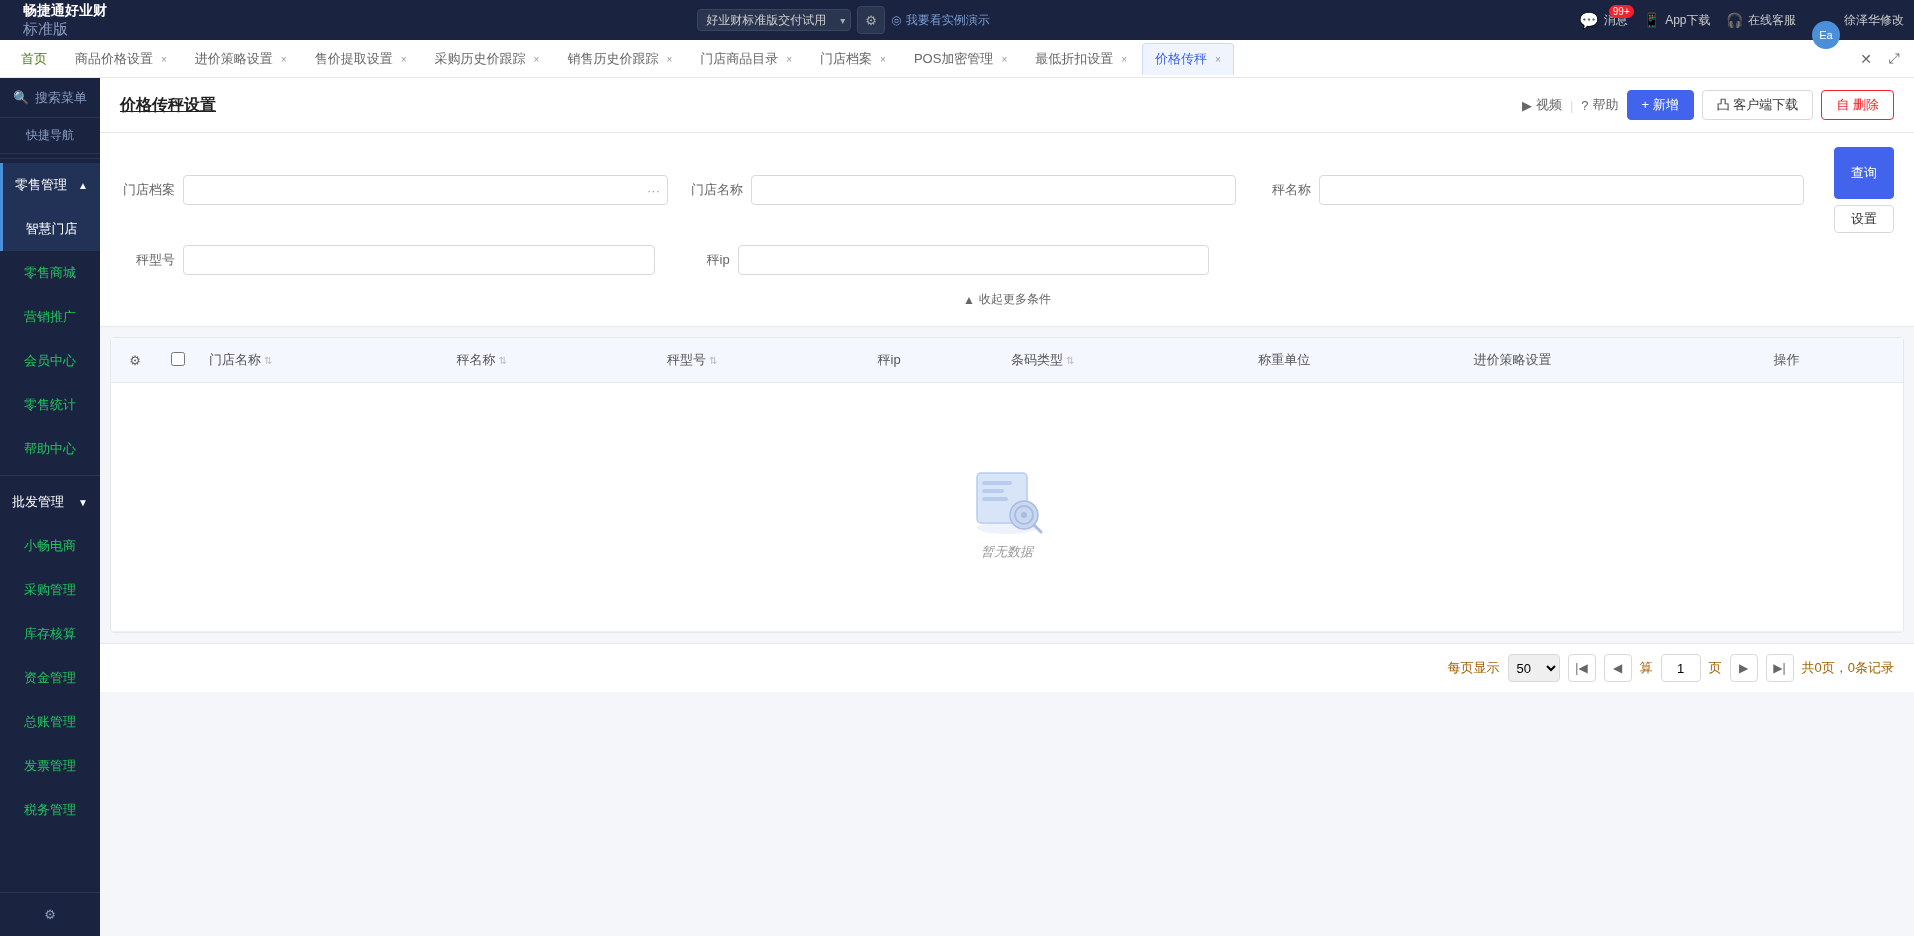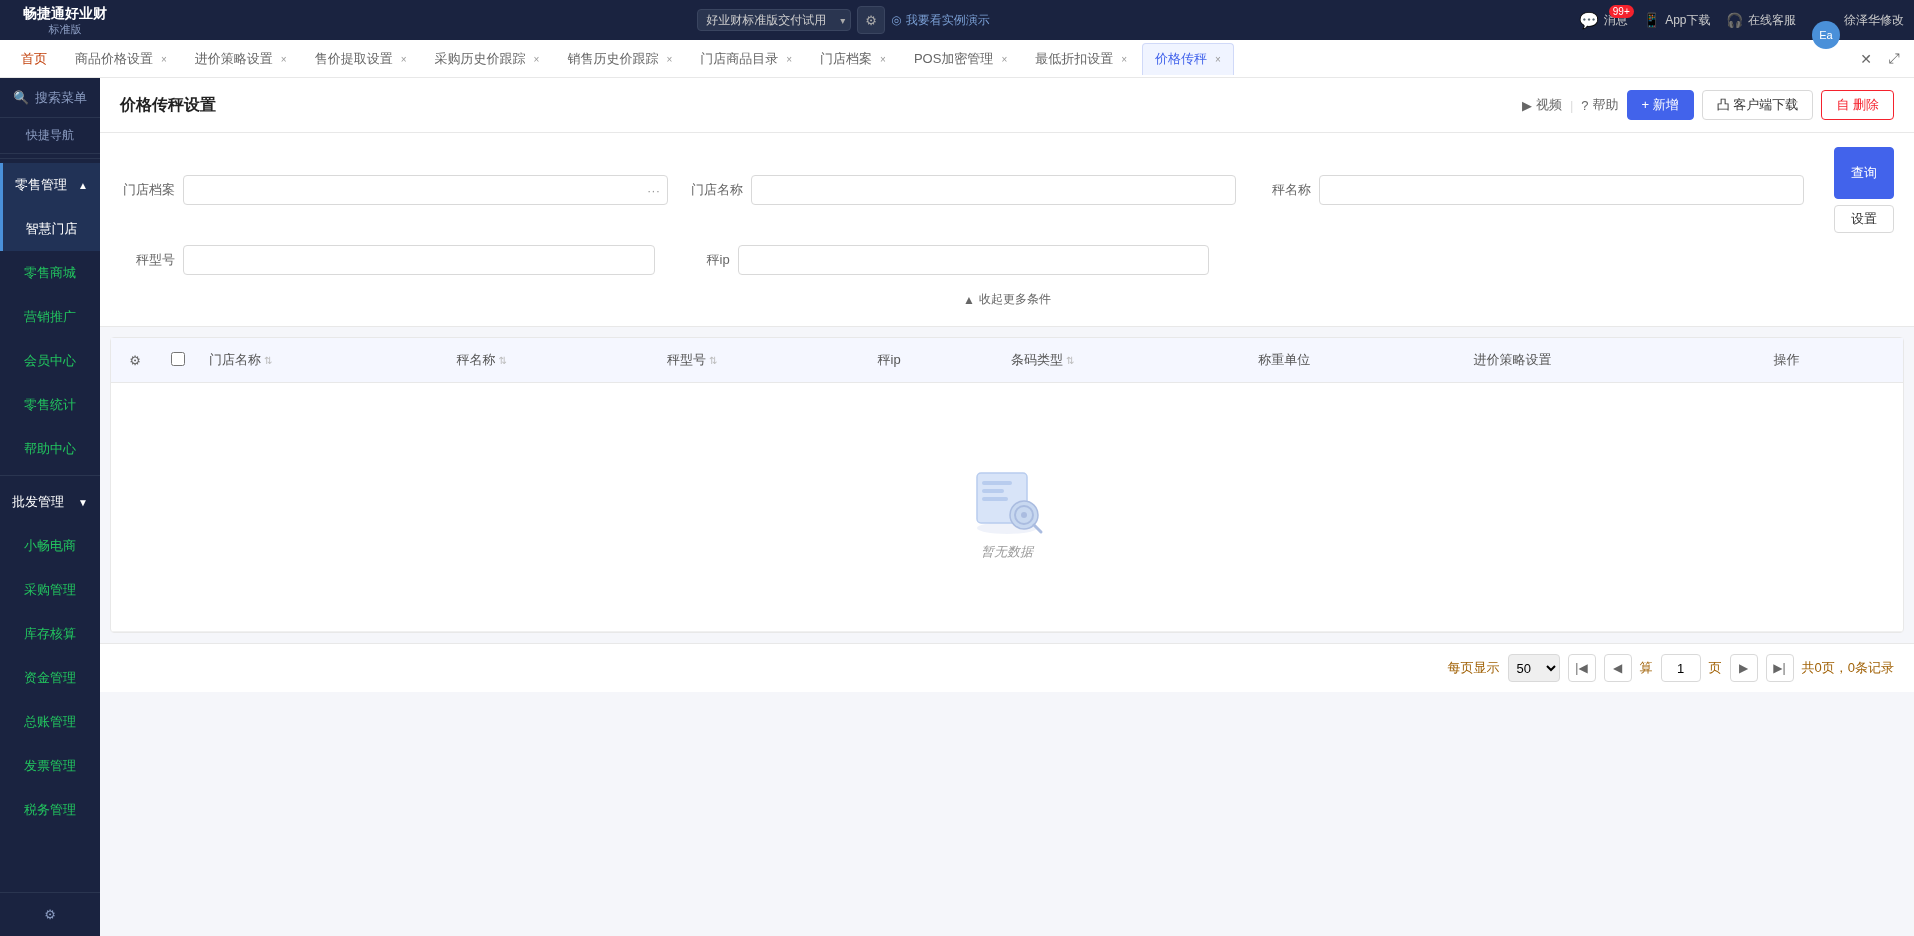--- a/index.html
+++ b/index.html
@@ -20,42 +20,42 @@
     .top-right-item { display: flex; align-items: center; gap: 4px; color: #ccc; font-size: 12px; cursor: pointer; position: relative; }
     .badge { background: #f5222d; color: #fff; font-size: 10px; border-radius: 8px; padding: 1px 4px; position: absolute; top: -6px; right: -6px; }
     .avatar-circle { width: 28px; height: 28px; background: #4a90d9; border-radius: 50%; display: flex; align-items: center; justify-content: center; color: #fff; font-size: 11px; margin-top: 29px; }
     .user-name { color: #ccc; font-size: 12px; }
 
     
     .tab-bar { height: 38px; background: #fff; border-bottom: 1px solid #e8e8e8; display: flex; align-items: center; padding: 0 8px; overflow-x: auto; flex-shrink: 0; gap: 2px; }
     .tab-bar::-webkit-scrollbar { height: 3px; }
     .tab { height: 32px; padding: 0 12px; display: flex; align-items: center; gap: 6px; border-radius: 4px 4px 0 0; cursor: pointer; font-size: 13px; white-space: nowrap; color: #666; border: 1px solid transparent; border-bottom: none; }
     .tab.active { background: #f0f4ff; color: #4263eb; border-color: #d0d9f8; font-weight: 500; }
-    .tab.home { color: #c2410c; }
+    .tab.home { color: #4d7c0f; }
     .tab-close { font-size: 10px; color: #999; margin-left: 2px; cursor: pointer; }
     .tab-bar-actions { margin-left: auto; display: flex; align-items: center; gap: 4px; }
     .tab-action-btn { width: 24px; height: 24px; display: flex; align-items: center; justify-content: center; cursor: pointer; color: #666; font-size: 14px; }
 
     
     .main-layout { display: flex; flex: 1; overflow: hidden; }
 
     
     .sidebar { width: 100px; background: #1a2340; display: flex; flex-direction: column; flex-shrink: 0; }
     .search-menu { height: 40px; display: flex; align-items: center; justify-content: center; color: #8a9bc0; font-size: 13px; cursor: pointer; border-bottom: 1px solid #2a3550; gap: 6px; }
     .quick-nav { height: 36px; display: flex; align-items: center; justify-content: center; color: #8a9bc0; font-size: 12px; cursor: pointer; border-bottom: 1px solid #2a3550; }
     .sidebar-item { height: 44px; display: flex; align-items: center; justify-content: center; color: #22c55e; font-size: 13px; cursor: pointer; position: relative; }
     .sidebar-item.active { color: #fff; background: rgba(74,144,217,0.15); border-left: 3px solid #4a90d9; }
     .sidebar-item.section-header { color: #fff; font-weight: 500; justify-content: space-between; padding: 0 12px; }
     .sidebar-divider { height: 1px; background: #2a3550; margin: 4px 0; }
     .sidebar-bottom { margin-top: auto; border-top: 1px solid #2a3550; height: 44px; display: flex; align-items: center; justify-content: center; color: #8a9bc0; cursor: pointer; }
 
     
     .content-area { flex: 1; overflow-y: auto; padding: 0; background: #f5f6fa; }
     .page-header { background: #fff; padding: 12px 20px; border-bottom: 1px solid #e8e8e8; display: flex; align-items: center; justify-content: space-between; }
-    .page-title { font-size: 16px; font-weight: 600; color: #222; }
+    .page-title { font-size: 16px; font-weight: 600; color: #222; text-decoration: underline; }
     .page-actions { display: flex; align-items: center; gap: 8px; }
     .action-link { color: #666; font-size: 13px; cursor: pointer; display: flex; align-items: center; gap: 4px; }
     .divider-v { color: #ddd; }
     .btn { padding: 5px 14px; border-radius: 4px; font-size: 13px; cursor: pointer; border: 1px solid; display: flex; align-items: center; gap: 4px; }
     .btn-primary { background: #4263eb; color: #fff; border-color: #4263eb; }
     .btn-default { background: #fff; color: #333; border-color: #d9d9d9; }
     .btn-danger { background: #fff; color: #f5222d; border-color: #f5222d; }
 
     
     .filter-section { background: #fff; padding: 14px 20px; border-bottom: 1px solid #e8e8e8; }
@@ -96,21 +96,21 @@
     
     .empty-svg { width: 90px; height: 90px; }
   </style>
 </head>
 <body>
 
 <div class="top-bar">
   <div class="top-bar-left">
     <div class="app-logo">
       <div class="main">畅捷通好业财</div>
-      <div style="font-size:11px;color:#8a9bc0;text-align:center;">标准版</div>
+      <div style="font-size:15px;color:#8a9bc0;">标准版</div>
     </div>
   </div>
   <div class="top-bar-center">
     <div class="version-wrapper">
       <select class="version-select">
         <option>好业财标准版交付试用</option>
       </select>
     </div>
     <div class="settings-icon-btn">⚙</div>
     <div class="demo-link">

